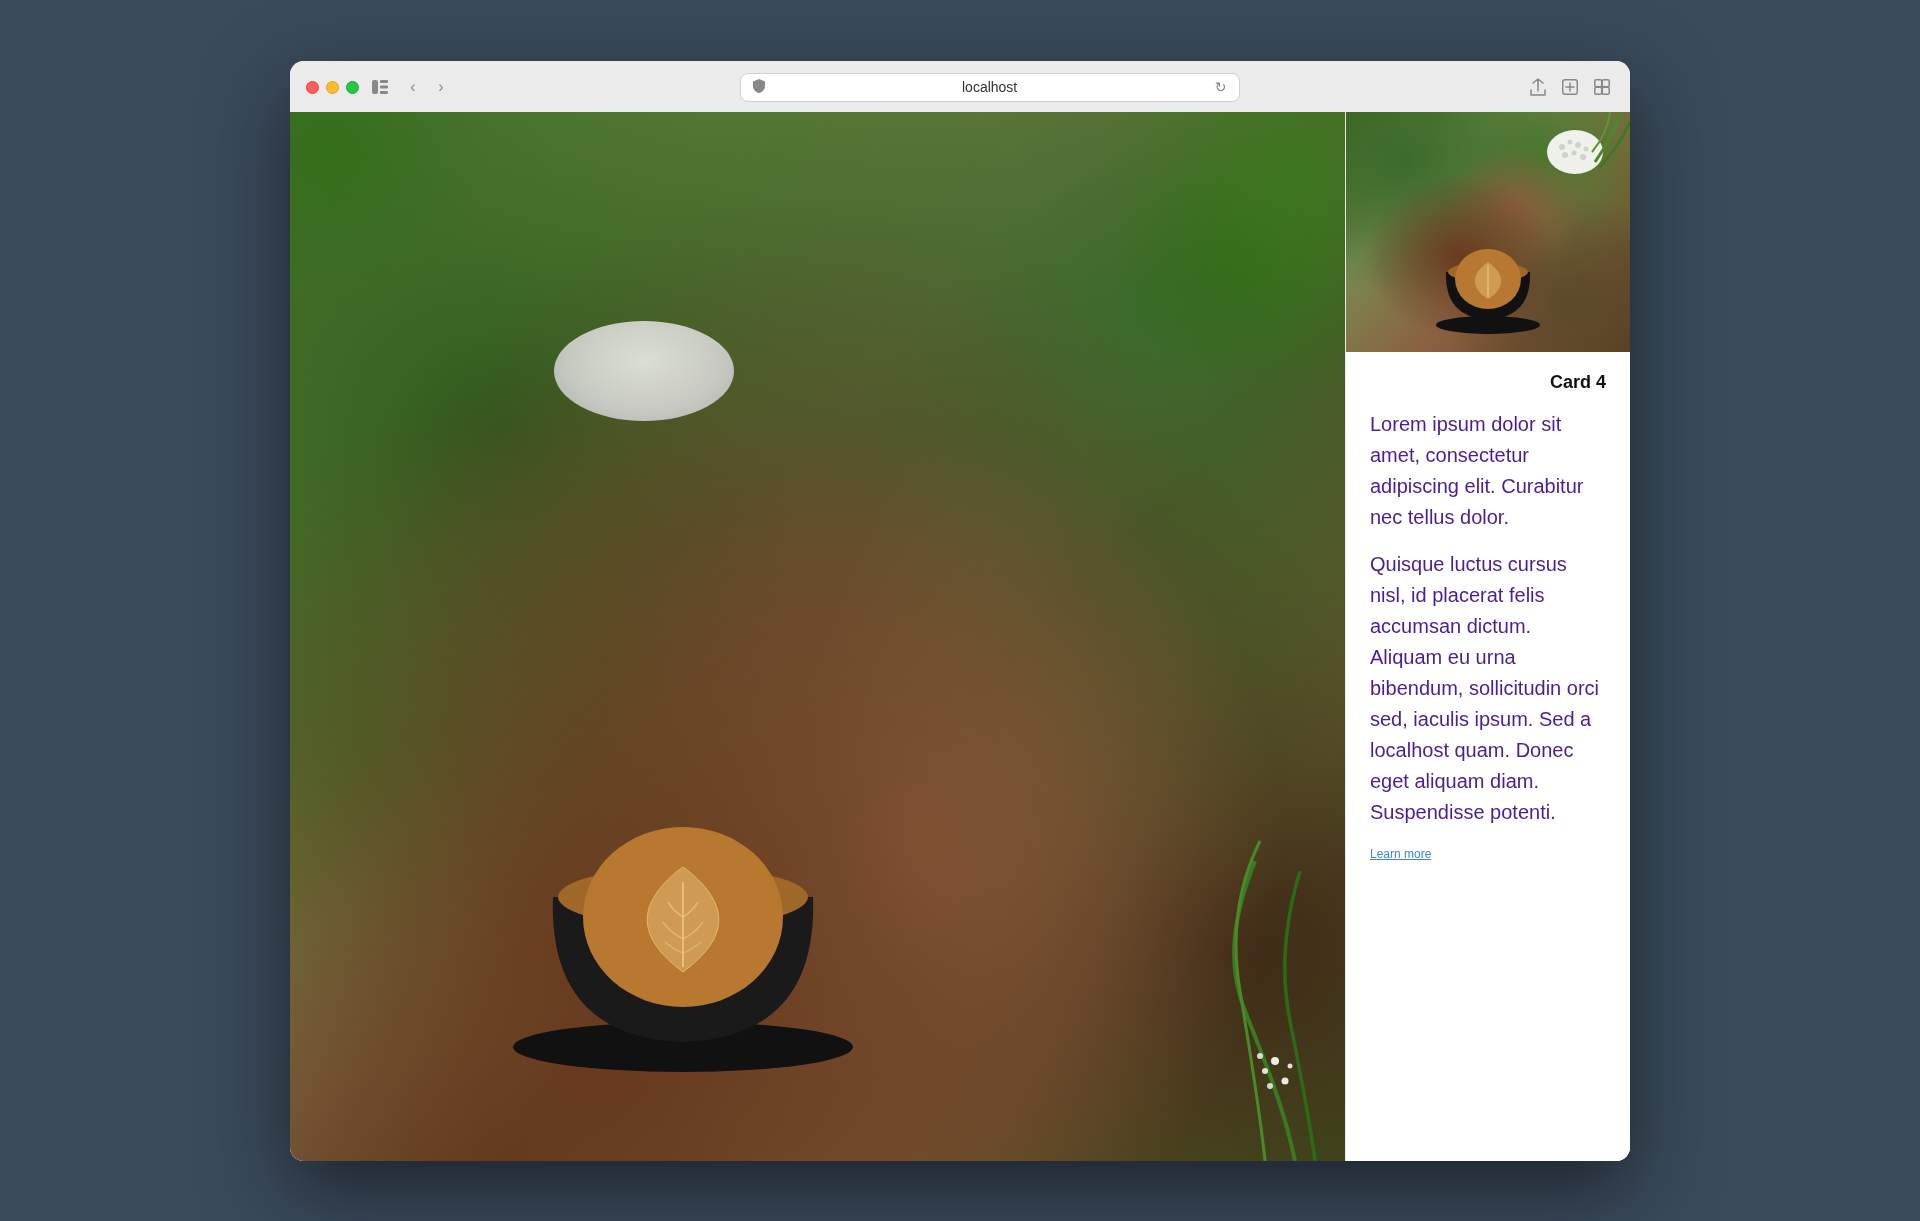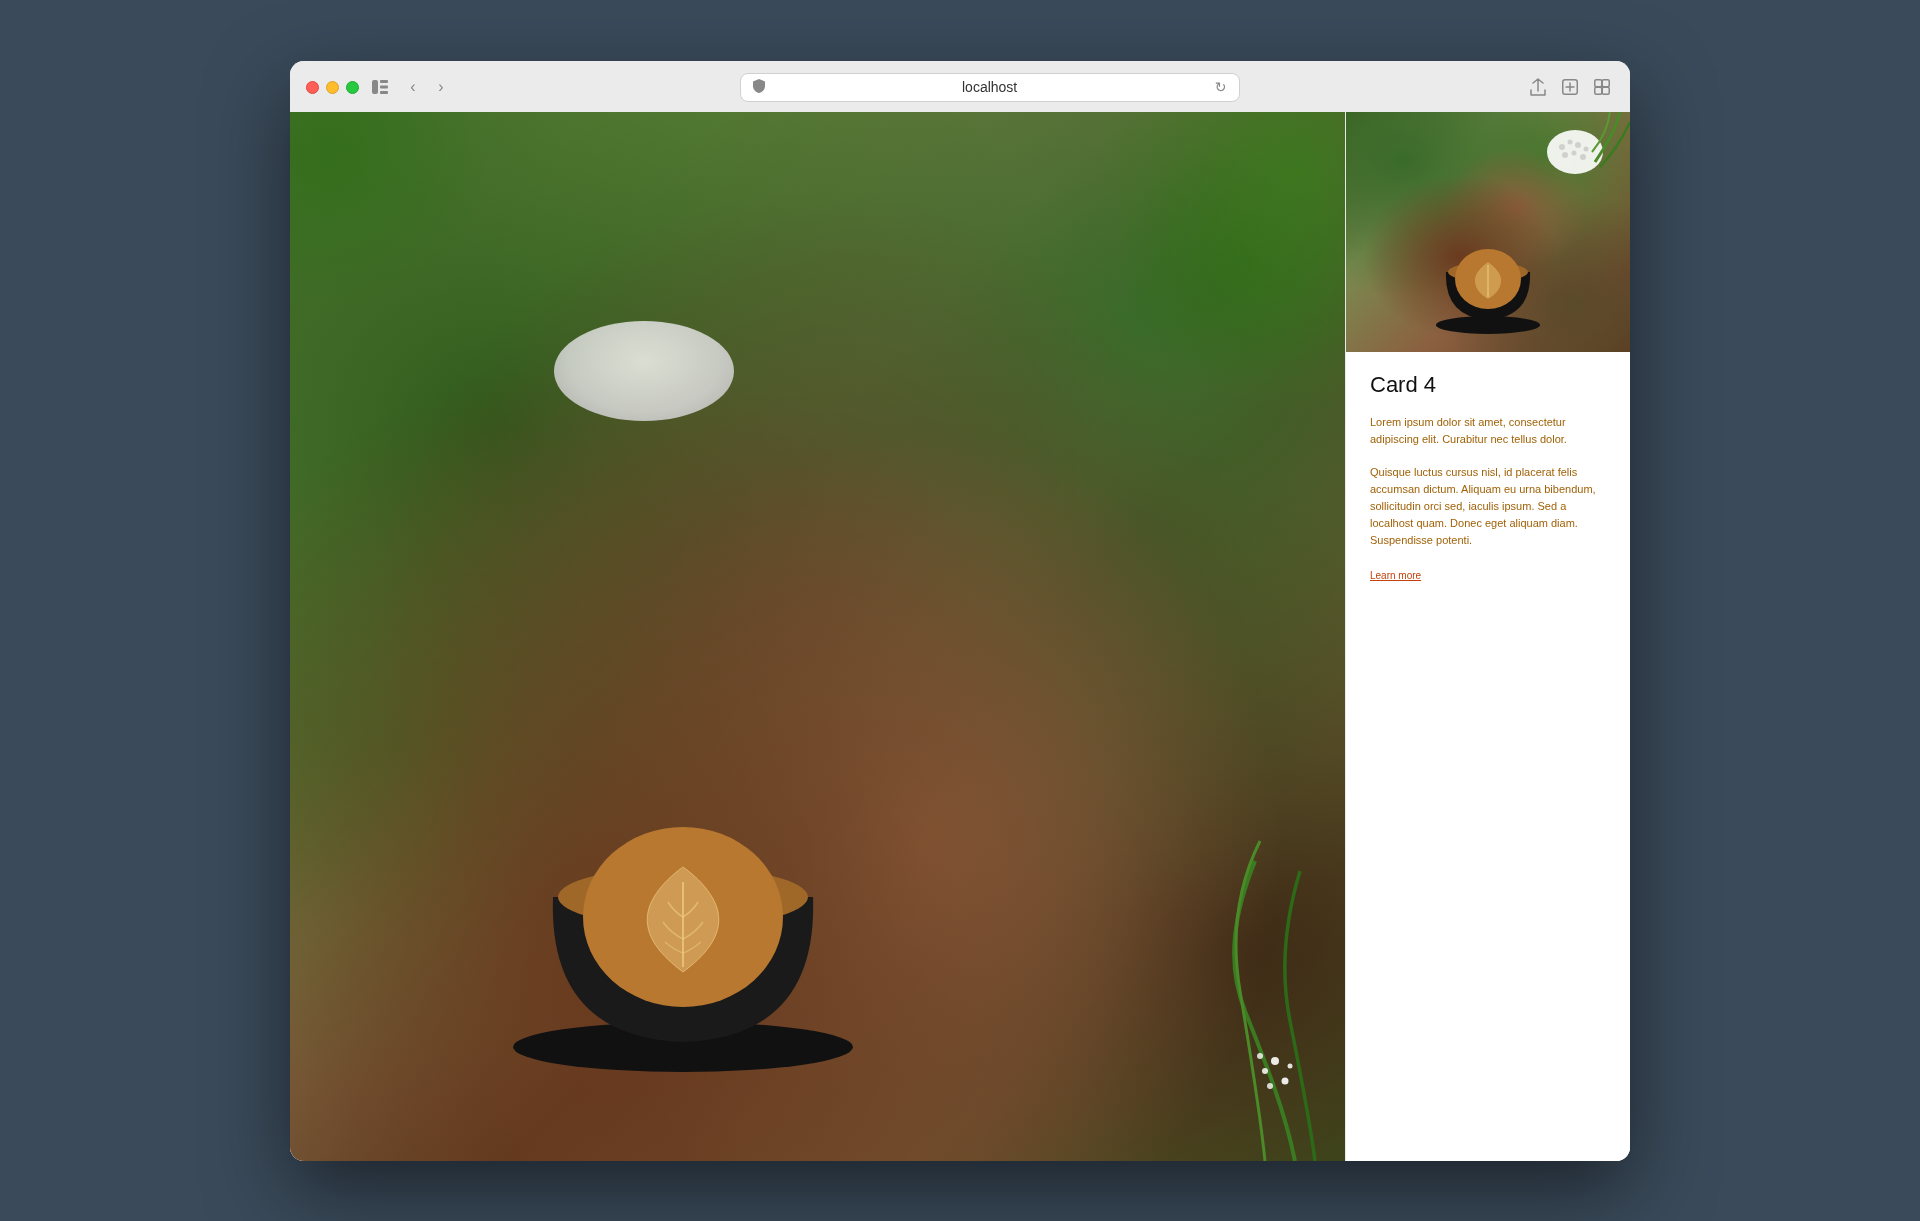--- a/index.html
+++ b/index.html
@@ -231,36 +231,37 @@
         linear-gradient(135deg, #3a6020 0%, #7a8a50 30%, #8b6040 60%, #5a3a20 100%);
       position: relative;
       overflow: hidden;
     }
 
     .card-body {
       padding: 20px 24px 24px 24px;
     }
 
     .card-title {
-      font-size: 22px;
-      font-weight: 400;
+      font-size: 18px;
+      font-weight: 700;
       color: #111;
       margin-bottom: 16px;
+      text-align: right;
     }
 
     .card-text {
-      font-size: 11px;
+      font-size: 20px;
       line-height: 1.55;
-      color: #a16207;
+      color: #4c1d95;
       margin-bottom: 16px;
     }
 
     .card-link {
-      font-size: 10px;
-      color: #c2410c;
+      font-size: 12px;
+      color: #3b82f6;
       cursor: pointer;
     }
   </style>
 </head>
 <body>
 
 <div class="browser-window">
 
   <div class="browser-chrome">
     <div class="browser-toolbar">

